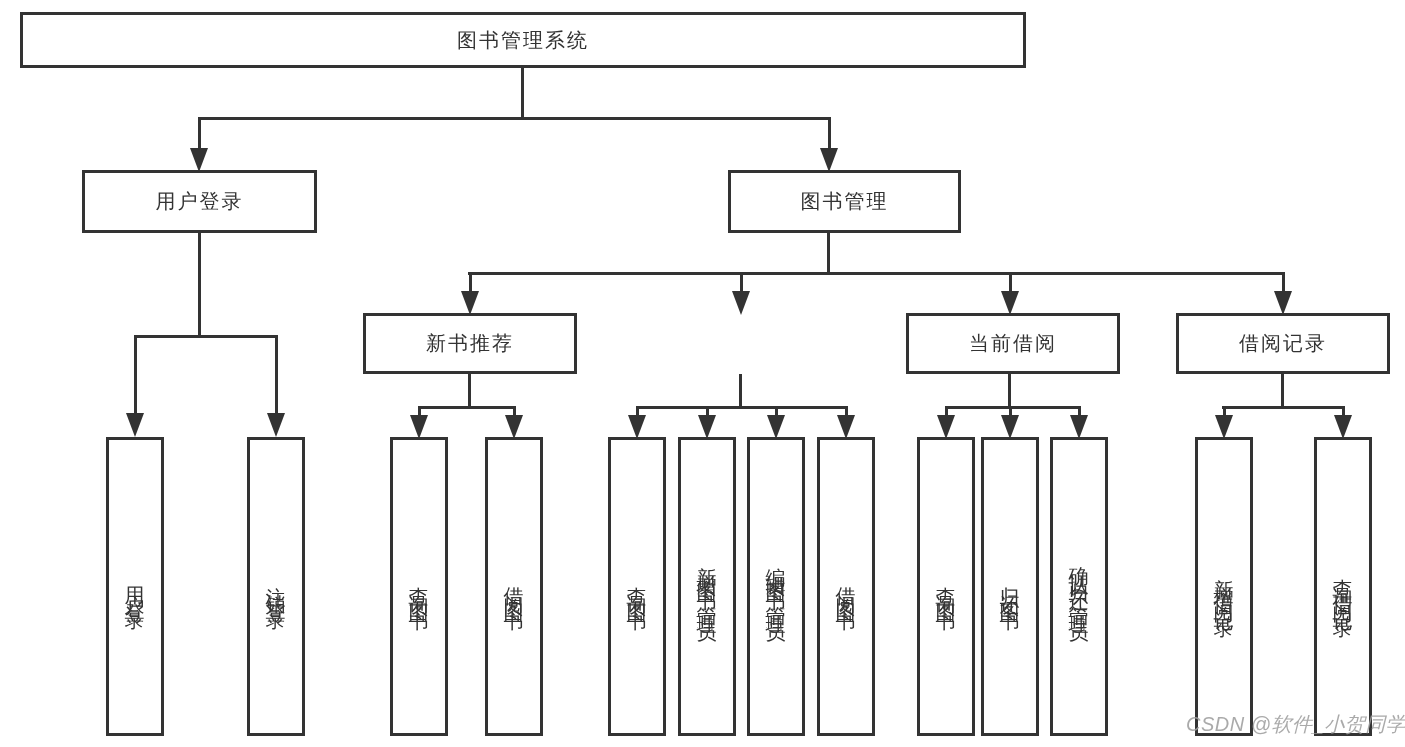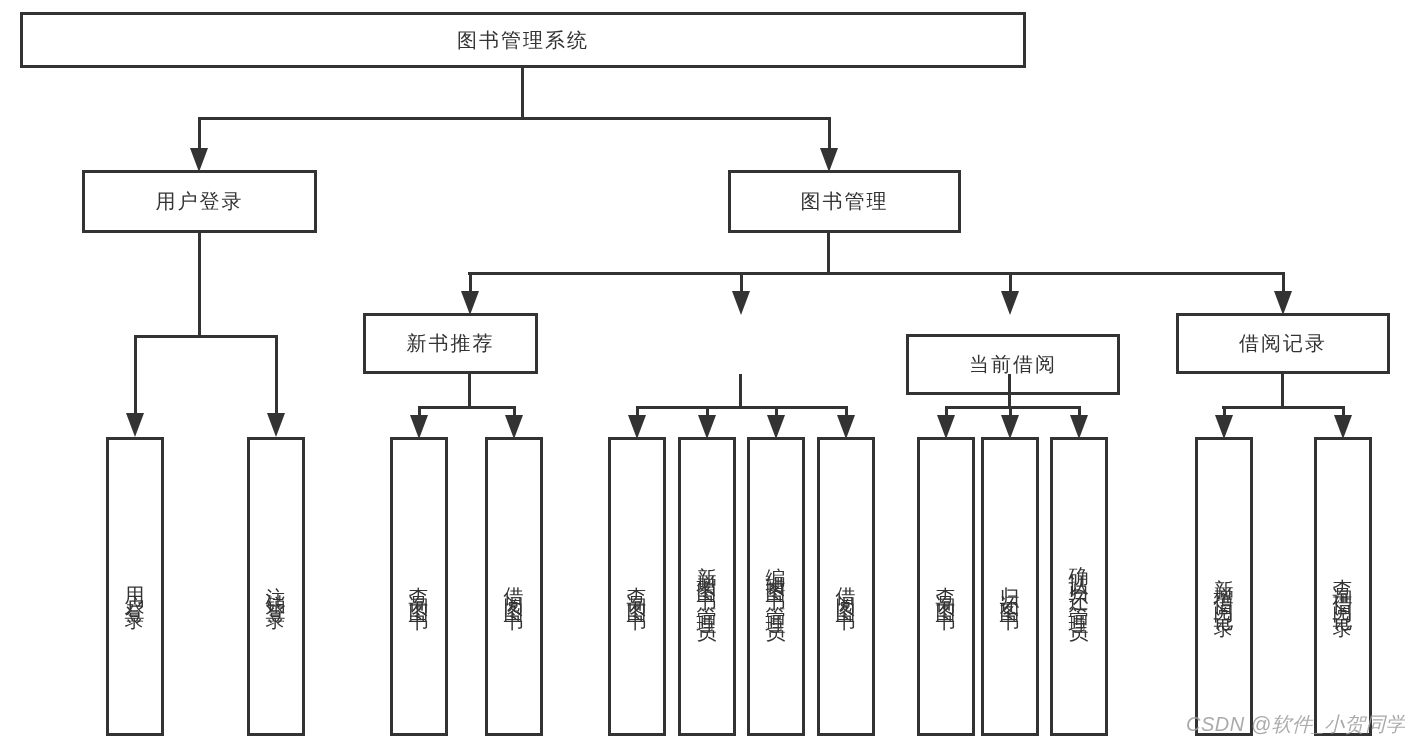--- a/index.html
+++ b/index.html
@@ -88,22 +88,22 @@
   <div class="arrow" style="left:126px; top:335px; height:102px;"></div>
   <div class="arrow" style="left:267px; top:335px; height:102px;"></div>
 
   <div class="vline" style="left:827px; top:233px; height:42px;"></div>
   <div class="hline" style="left:468px; top:272px; width:816px;"></div>
   <div class="arrow" style="left:461px; top:272px; height:43px;"></div>
   <div class="arrow" style="left:732px; top:272px; height:43px;"></div>
   <div class="arrow" style="left:1001px; top:272px; height:43px;"></div>
   <div class="arrow" style="left:1274px; top:272px; height:43px;"></div>
 
-  <div class="box hbox" style="left:363px; top:313px; width:175px; height:61px;">新书推荐</div>
-  <div class="box hbox" style="left:906px; top:313px; width:214px; height:61px;margin-top:21px;">当前借阅</div>
+  <div class="box hbox" style="left:363px; top:313px; width:214px; height:61px;">新书推荐</div>
+  <div class="box hbox" style="left:906px; top:313px; width:214px; height:61px;">当前借阅</div>
   <div class="box hbox" style="left:1176px; top:313px; width:214px; height:61px;">借阅记录</div>
 
   <div class="vline" style="left:468px; top:374px; height:35px;"></div>
   <div class="hline" style="left:418px; top:406px; width:98px;"></div>
   <div class="arrow" style="left:410px; top:406px; height:33px;"></div>
   <div class="arrow" style="left:505px; top:406px; height:33px;"></div>
 
   <div class="vline" style="left:739px; top:374px; height:35px;"></div>
   <div class="hline" style="left:636px; top:406px; width:212px;"></div>
   <div class="arrow" style="left:628px; top:406px; height:33px;"></div>

